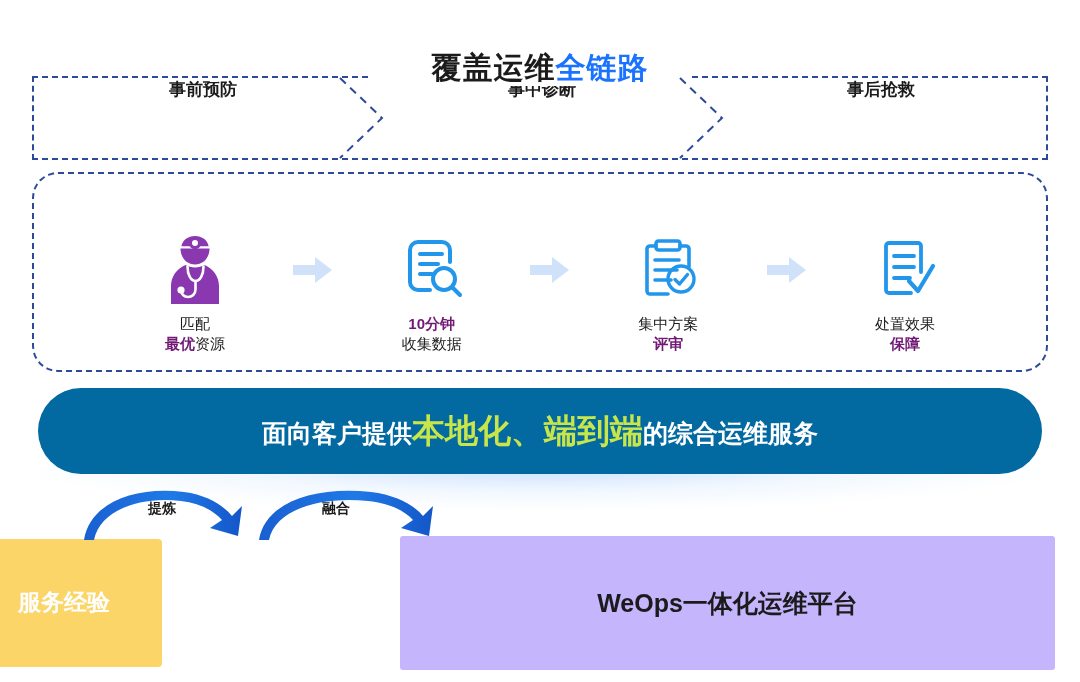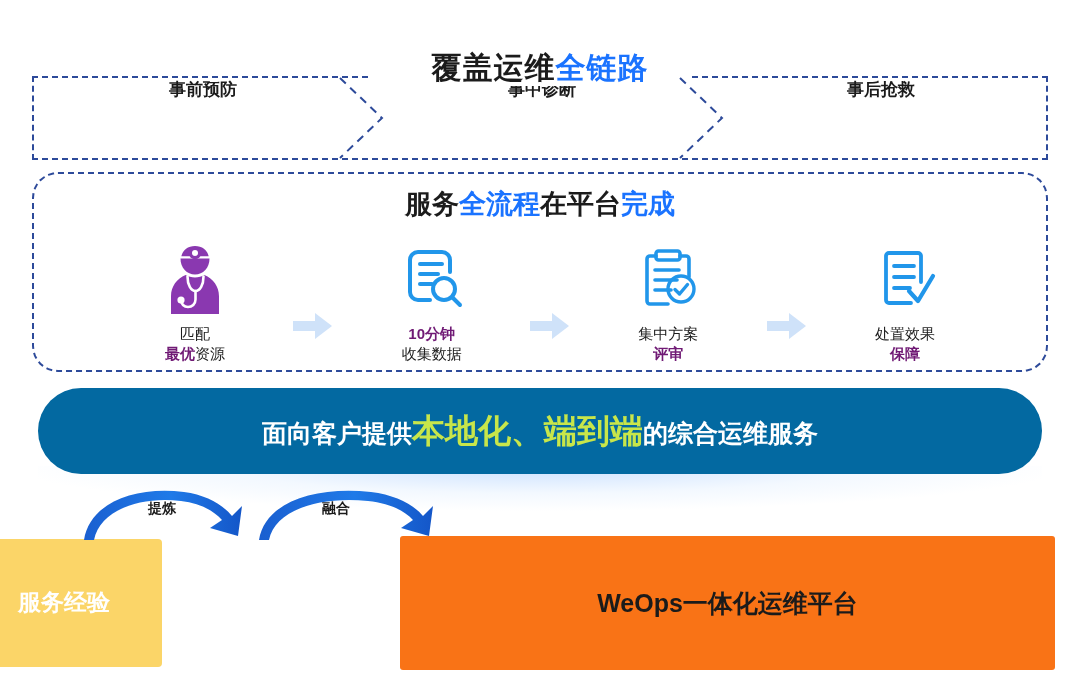--- a/index.html
+++ b/index.html
@@ -45,21 +45,21 @@
     border:2px dashed #2d4a9a;border-radius:26px;box-sizing:border-box;background:#fff;z-index:3;
   }
   .title2{
     position:absolute;left:0;top:186px;width:1080px;text-align:center;
     font-size:27px;font-weight:bold;color:#1b1b1b;z-index:6;
   }
   .title2 .hl{color:#1a73ff;}
 
   .steps{
     position:absolute;left:120px;top:232px;width:860px;height:132px;
-    display:flex;align-items:flex-end;justify-content:space-between;z-index:6;
+    display:flex;align-items:flex-start;justify-content:space-between;z-index:6;
   }
   .step{width:150px;display:flex;flex-direction:column;align-items:center;}
   .step .ico{height:76px;display:flex;align-items:center;justify-content:center;}
   .step .cap{margin-top:6px;text-align:center;line-height:1.32;font-size:15px;color:#1b1b1b;}
   .step .cap .b{color:#701a75;font-weight:bold;}
   .arrow-sep{width:48px;height:76px;display:flex;align-items:center;justify-content:center;}
 
   
   .banner{
     position:absolute;left:38px;top:388px;width:1004px;height:86px;
@@ -76,21 +76,21 @@
   
   .box-yellow{
     position:absolute;background:#fbd568;border-radius:4px;z-index:6;
     display:flex;align-items:center;justify-content:center;
     color:#ffffff;font-weight:bold;font-size:23px;text-align:center;line-height:1.3;
   }
   .by1{left:-34px;top:539px;width:196px;height:128px;}
   .by2{left:220px;top:539px;width:122px;height:128px;}
   .box-blue{
     position:absolute;left:400px;top:536px;width:655px;height:134px;
-    background:#f97316;border-radius:3px;z-index:6;
+    background:#c4b5fd;border-radius:3px;z-index:6;
     display:flex;align-items:center;justify-content:center;
     color:#1b1b1b;font-weight:bold;font-size:25px;
   }
 
   
   .curve{position:absolute;z-index:7;}
   .curve.a1{left:80px;top:484px;}
   .curve.a2{left:255px;top:484px;}
   .curve-label{
     position:absolute;z-index:8;font-size:14px;font-weight:bold;color:#1b1b1b;
@@ -124,23 +124,20 @@
       <path d="M2 2 L44 42 L2 82" fill="none" stroke="#2d4a9a" stroke-width="2" stroke-dasharray="8 6"></path>
     </svg>
   </div>
   <div class="chev" style="left:678px;">
     <svg width="64" height="84" viewBox="0 0 64 84">
       <path d="M2 2 L44 42 L2 82" fill="none" stroke="#2d4a9a" stroke-width="2" stroke-dasharray="8 6"></path>
     </svg>
   </div>
 
   <div class="proc-band"></div>
-  <div class="title2">
-    <span>服务</span><span class="hl">全流程</span><span>在平台</span><span class="hl">完成</span>
-  </div>
 
   <div class="steps">
 
     <div class="step">
       <div class="ico">
         <svg width="66" height="74" viewBox="0 0 66 74">
           <g fill="#8a38b0">
             <path d="M33 3c-7 0-12.5 4.2-13.6 10.2h27.2C45.5 7.2 40 3 33 3z"></path>
             <circle cx="33" cy="10" r="6.2" fill="#8a38b0"></circle>
             <circle cx="33" cy="10" r="3" fill="#ffffff"></circle>

